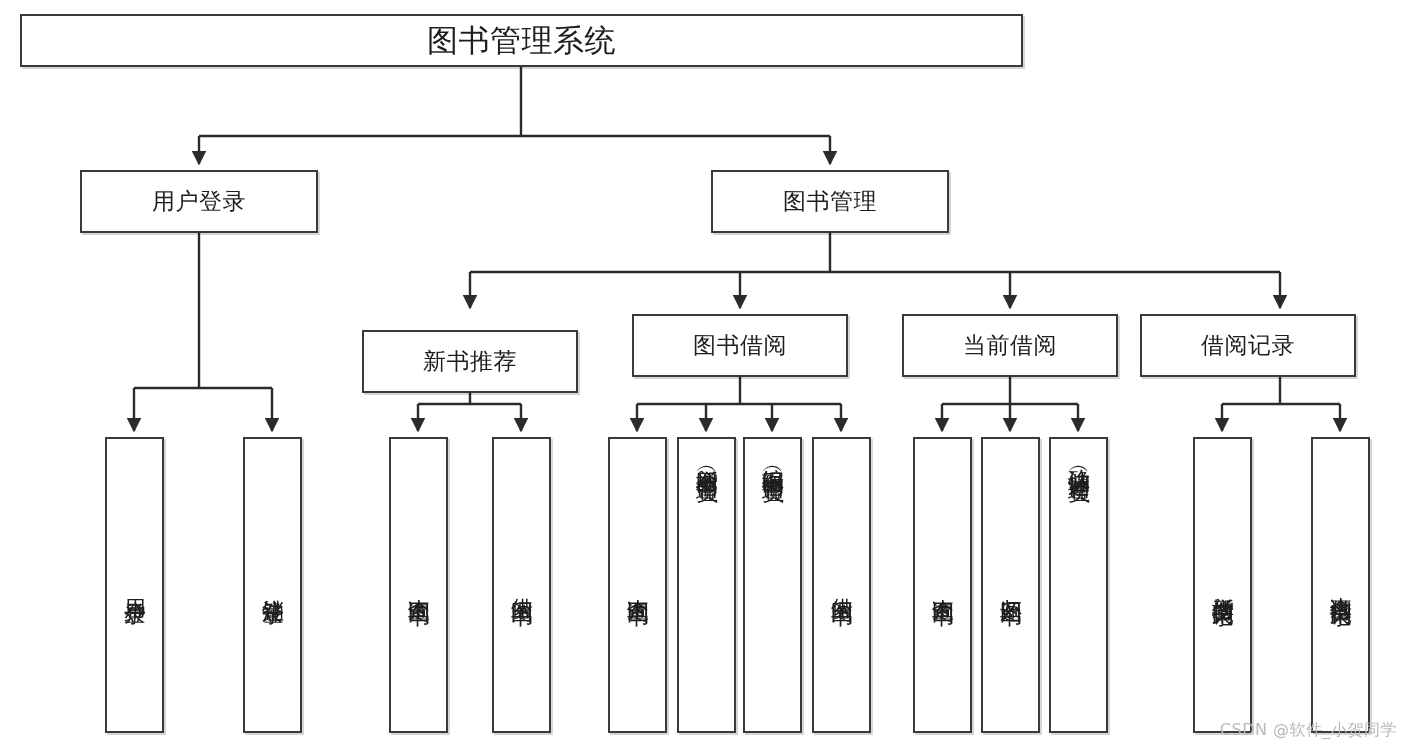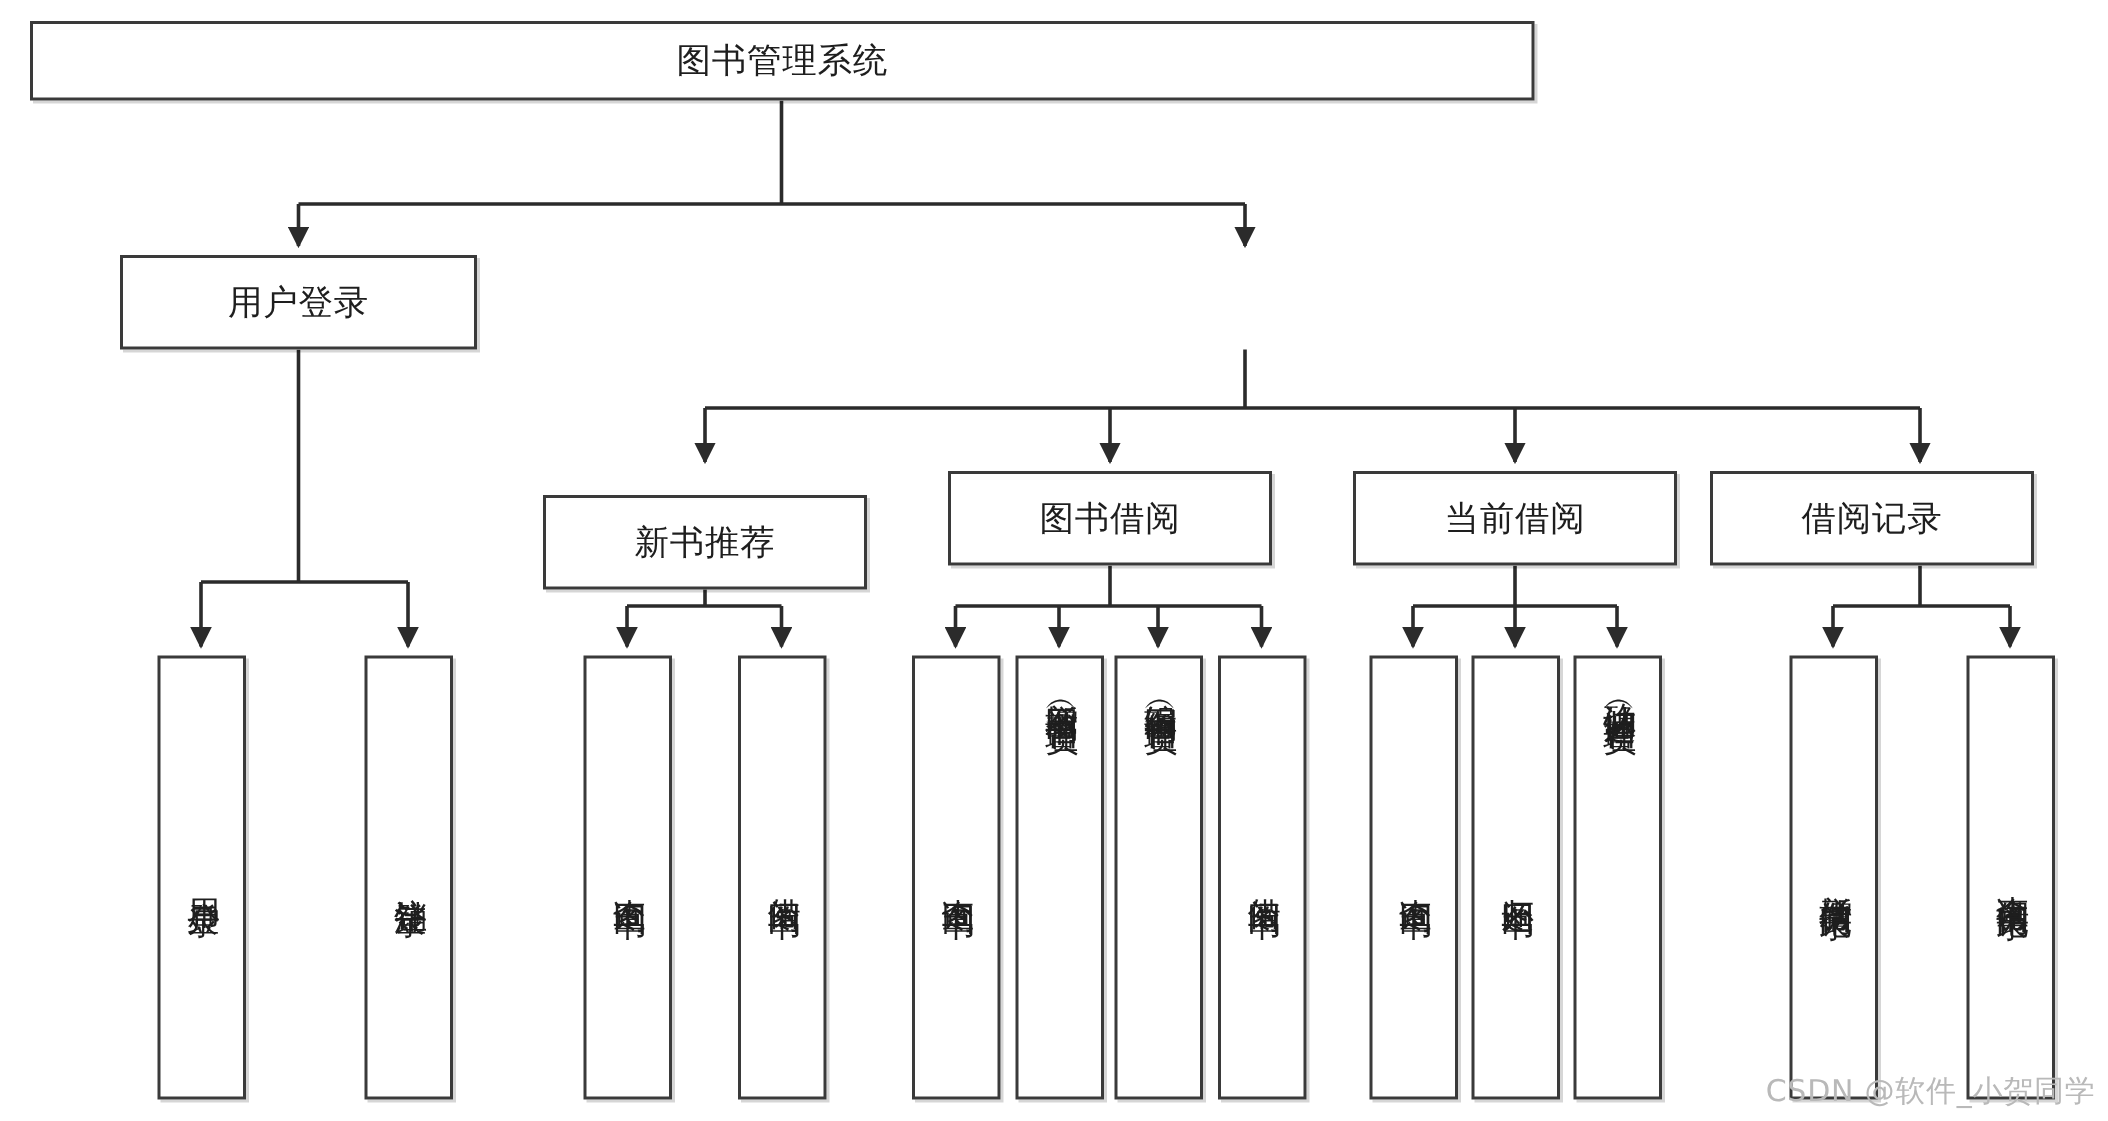--- a/index.html
+++ b/index.html
@@ -39,21 +39,21 @@
     z-index: 2;
   }
   .node-label {
     display: block;
     white-space: nowrap;
     letter-spacing: 0.5px;
   }
   
   .node.level-0 { }
   .node.level-0 .node-label {
-    font-size: 23px;
+    font-size: 31px;
   }
   
   .node.level-1 .node-label,
   .node.level-2 .node-label {
     font-size: 23px;
   }
   
   .node.level-3 {
     align-items: flex-start;
     justify-content: center;
@@ -68,21 +68,21 @@
     white-space: nowrap;
   }
   .node.level-3.align-mid {
     align-items: center;
     padding-top: 0;
   }
   #watermark {
     position: absolute;
     right: 8px;
     bottom: 6px;
-    font-size: 20px;
+    font-size: 16px;
     color: #b9b9b9;
     white-space: nowrap;
     z-index: 5;
     letter-spacing: 0.5px;
   }
 </style>
 </head>
 <body>
 
 <div id="diagram-root">
@@ -138,20 +138,23 @@
   </svg>
 
   <div class="node level-0" style="left:20px; top:14px; width:1003px; height:53px;">
     <span class="node-label">图书管理系统</span>
   </div>
 
   <div class="node level-1" style="left:80px; top:170px; width:238px; height:63px;">
     <span class="node-label">用户登录</span>
   </div>
 
+  <div class="node level-1" style="left:711px; top:170px; width:238px; height:63px;">
+    <span class="node-label">图书管理</span>
+  </div>
 
   <div class="node level-2" style="left:362px; top:314px; width:216px; height:63px;margin-top:16px;">
     <span class="node-label">新书推荐</span>
   </div>
 
   <div class="node level-2" style="left:632px; top:314px; width:216px; height:63px;">
     <span class="node-label">图书借阅</span>
   </div>
 
   <div class="node level-2" style="left:902px; top:314px; width:216px; height:63px;">

